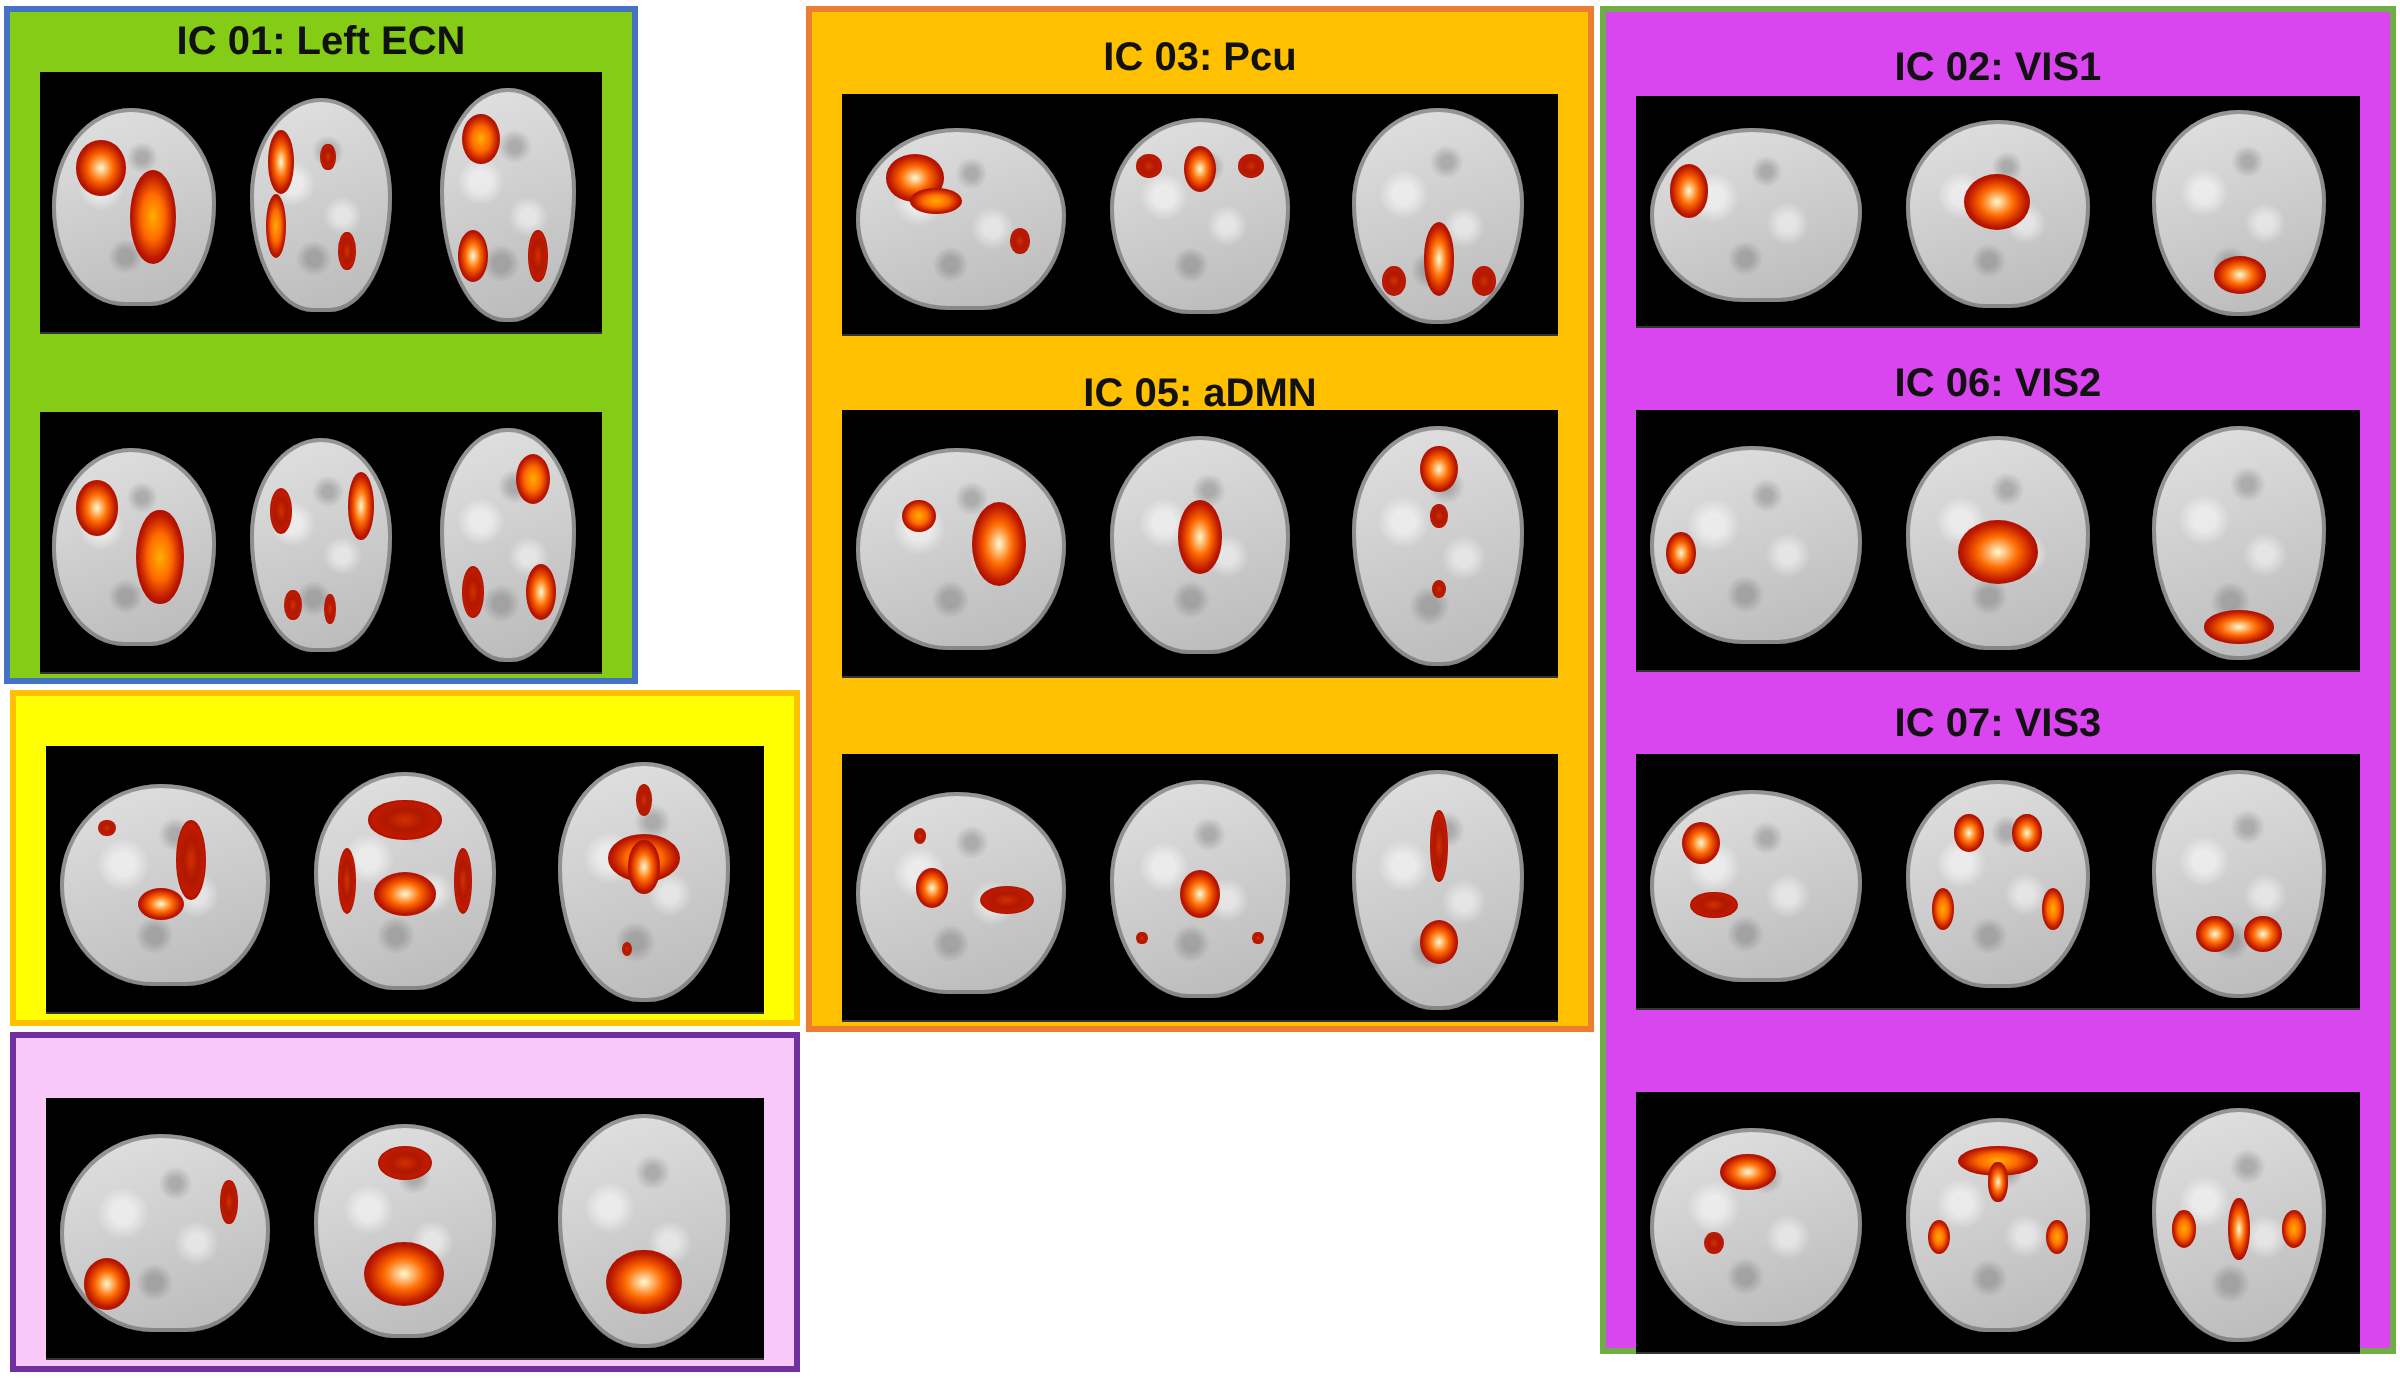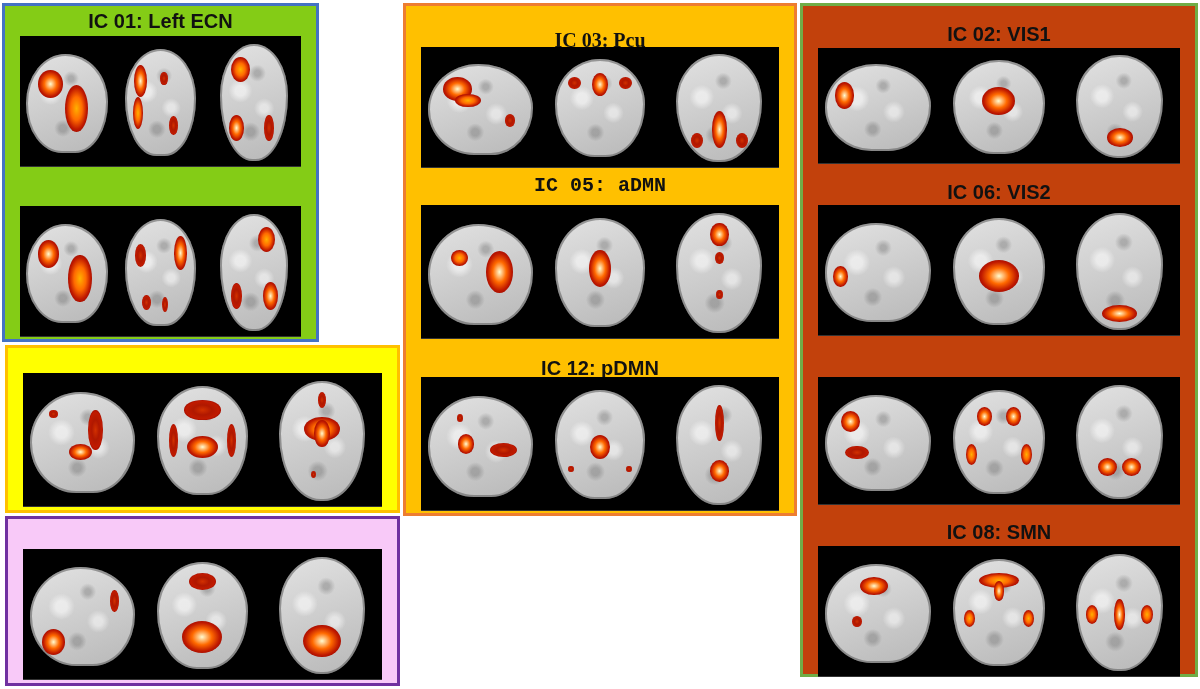--- a/index.html
+++ b/index.html
@@ -116,21 +116,21 @@
           </div>
         </div>
         <div class="slice" style="left: 66.66%; width: 33.33%;">
           <div class="brain" style="left: 14%; top: 6%; width: 72%; height: 90%; border-radius: 50% 50% 48% 48% / 44% 44% 56% 56%;">
             <div class="blob" style="left: 28%; top: 58%; width: 44%; height: 28%; background: radial-gradient(rgb(255, 251, 208) 0%, rgb(255, 106, 0) 35%, rgb(192, 26, 0) 62%, rgb(138, 0, 0) 85%, rgba(120, 0, 0, 0) 100%);"></div>
           </div>
         </div>
       </div>
     </div>
     <div class="group" style="left: 403px; top: 3px; width: 394px; height: 513px; border-color: rgb(237, 125, 49); background: rgb(255, 192, 0);">
-      <div class="comp-title" style="top: 23px; font-family: Liberation Serif, serif;">IC 03: Pcu</div>
+      <div class="comp-title" style="top: 12px;">IC 03: Pcu</div>
       <div class="strip" style="left: 15px; right: 15px; top: 41px; height: 120px;">
         <div class="slice" style="left: 0%; width: 33.33%;">
           <div class="brain" style="left: 6%; top: 14%; width: 88%; height: 76%; border-radius: 48% 52% 40% 44% / 50% 48% 52% 50%;">
             <div class="blob" style="left: 14%; top: 15%; width: 28%; height: 26%; background: radial-gradient(rgb(255, 251, 208) 0%, rgb(255, 106, 0) 35%, rgb(192, 26, 0) 62%, rgb(138, 0, 0) 85%, rgba(120, 0, 0, 0) 100%);"></div>
             <div class="blob" style="left: 26%; top: 33%; width: 24%; height: 14%; background: radial-gradient(rgb(255, 176, 0) 0%, rgb(255, 106, 0) 35%, rgb(192, 26, 0) 62%, rgb(138, 0, 0) 85%, rgba(120, 0, 0, 0) 100%);"></div>
             <div class="blob" style="left: 73%; top: 55%; width: 10%; height: 14%; background: radial-gradient(rgb(210, 48, 0) 0%, rgb(176, 24, 0) 35%, rgb(192, 26, 0) 62%, rgb(138, 0, 0) 85%, rgba(120, 0, 0, 0) 100%);"></div>
           </div>
         </div>
         <div class="slice" style="left: 33.33%; width: 33.33%;">
           <div class="brain" style="left: 12%; top: 10%; width: 76%; height: 82%; border-radius: 50% 50% 44% 44% / 46% 46% 54% 54%;">
@@ -140,42 +140,41 @@
           </div>
         </div>
         <div class="slice" style="left: 66.66%; width: 33.33%;">
           <div class="brain" style="left: 14%; top: 6%; width: 72%; height: 90%; border-radius: 50% 50% 48% 48% / 44% 44% 56% 56%;">
             <div class="blob" style="left: 41%; top: 53%; width: 18%; height: 34%; background: radial-gradient(rgb(255, 251, 208) 0%, rgb(255, 106, 0) 35%, rgb(192, 26, 0) 62%, rgb(138, 0, 0) 85%, rgba(120, 0, 0, 0) 100%);"></div>
             <div class="blob" style="left: 17%; top: 73%; width: 14%; height: 14%; background: radial-gradient(rgb(210, 48, 0) 0%, rgb(176, 24, 0) 35%, rgb(192, 26, 0) 62%, rgb(138, 0, 0) 85%, rgba(120, 0, 0, 0) 100%);"></div>
             <div class="blob" style="left: 69%; top: 73%; width: 14%; height: 14%; background: radial-gradient(rgb(210, 48, 0) 0%, rgb(176, 24, 0) 35%, rgb(192, 26, 0) 62%, rgb(138, 0, 0) 85%, rgba(120, 0, 0, 0) 100%);"></div>
           </div>
         </div>
       </div>
-      <div class="comp-title" style="top: 169px; font-family: Liberation Mono, monospace;">IC 05: aDMN</div>
+      <div class="comp-title" style="top: 180px;">IC 05: aDMN</div>
       <div class="strip" style="left: 15px; right: 15px; top: 199px; height: 133px;">
         <div class="slice" style="left: 0%; width: 33.33%;">
           <div class="brain" style="left: 6%; top: 14%; width: 88%; height: 76%; border-radius: 48% 52% 40% 44% / 50% 48% 52% 50%;">
             <div class="blob" style="left: 55%; top: 27%; width: 26%; height: 42%; background: radial-gradient(rgb(255, 251, 208) 0%, rgb(255, 106, 0) 35%, rgb(192, 26, 0) 62%, rgb(138, 0, 0) 85%, rgba(120, 0, 0, 0) 100%);"></div>
             <div class="blob" style="left: 22%; top: 26%; width: 16%; height: 16%; background: radial-gradient(rgb(255, 176, 0) 0%, rgb(255, 106, 0) 35%, rgb(192, 26, 0) 62%, rgb(138, 0, 0) 85%, rgba(120, 0, 0, 0) 100%);"></div>
           </div>
         </div>
         <div class="slice" style="left: 33.33%; width: 33.33%;">
           <div class="brain" style="left: 12%; top: 10%; width: 76%; height: 82%; border-radius: 50% 50% 44% 44% / 46% 46% 54% 54%;">
             <div class="blob" style="left: 38%; top: 29%; width: 24%; height: 34%; background: radial-gradient(rgb(255, 251, 208) 0%, rgb(255, 106, 0) 35%, rgb(192, 26, 0) 62%, rgb(138, 0, 0) 85%, rgba(120, 0, 0, 0) 100%);"></div>
           </div>
         </div>
         <div class="slice" style="left: 66.66%; width: 33.33%;">
           <div class="brain" style="left: 14%; top: 6%; width: 72%; height: 90%; border-radius: 50% 50% 48% 48% / 44% 44% 56% 56%;">
             <div class="blob" style="left: 39%; top: 8%; width: 22%; height: 20%; background: radial-gradient(rgb(255, 251, 208) 0%, rgb(255, 106, 0) 35%, rgb(192, 26, 0) 62%, rgb(138, 0, 0) 85%, rgba(120, 0, 0, 0) 100%);"></div>
             <div class="blob" style="left: 45%; top: 33%; width: 10%; height: 10%; background: radial-gradient(rgb(210, 48, 0) 0%, rgb(176, 24, 0) 35%, rgb(192, 26, 0) 62%, rgb(138, 0, 0) 85%, rgba(120, 0, 0, 0) 100%);"></div>
             <div class="blob" style="left: 46%; top: 64%; width: 8%; height: 8%; background: radial-gradient(rgb(210, 48, 0) 0%, rgb(176, 24, 0) 35%, rgb(192, 26, 0) 62%, rgb(138, 0, 0) 85%, rgba(120, 0, 0, 0) 100%);"></div>
           </div>
         </div>
       </div>
-      <div class="comp-title" style="top: 351px;">IC 12: pDMN</div>
       <div class="strip" style="left: 15px; right: 15px; top: 371px; height: 133px;">
         <div class="slice" style="left: 0%; width: 33.33%;">
           <div class="brain" style="left: 6%; top: 14%; width: 88%; height: 76%; border-radius: 48% 52% 40% 44% / 50% 48% 52% 50%;">
             <div class="blob" style="left: 28%; top: 38%; width: 16%; height: 20%; background: radial-gradient(rgb(255, 251, 208) 0%, rgb(255, 106, 0) 35%, rgb(192, 26, 0) 62%, rgb(138, 0, 0) 85%, rgba(120, 0, 0, 0) 100%);"></div>
             <div class="blob" style="left: 59%; top: 47%; width: 26%; height: 14%; background: radial-gradient(rgb(210, 48, 0) 0%, rgb(176, 24, 0) 35%, rgb(192, 26, 0) 62%, rgb(138, 0, 0) 85%, rgba(120, 0, 0, 0) 100%);"></div>
             <div class="blob" style="left: 27%; top: 18%; width: 6%; height: 8%; background: radial-gradient(rgb(210, 48, 0) 0%, rgb(176, 24, 0) 35%, rgb(192, 26, 0) 62%, rgb(138, 0, 0) 85%, rgba(120, 0, 0, 0) 100%);"></div>
           </div>
         </div>
         <div class="slice" style="left: 33.33%; width: 33.33%;">
           <div class="brain" style="left: 12%; top: 10%; width: 76%; height: 82%; border-radius: 50% 50% 44% 44% / 46% 46% 54% 54%;">
@@ -185,21 +184,21 @@
           </div>
         </div>
         <div class="slice" style="left: 66.66%; width: 33.33%;">
           <div class="brain" style="left: 14%; top: 6%; width: 72%; height: 90%; border-radius: 50% 50% 48% 48% / 44% 44% 56% 56%;">
             <div class="blob" style="left: 39%; top: 63%; width: 22%; height: 18%; background: radial-gradient(rgb(255, 251, 208) 0%, rgb(255, 106, 0) 35%, rgb(192, 26, 0) 62%, rgb(138, 0, 0) 85%, rgba(120, 0, 0, 0) 100%);"></div>
             <div class="blob" style="left: 45%; top: 17%; width: 10%; height: 30%; background: radial-gradient(rgb(210, 48, 0) 0%, rgb(176, 24, 0) 35%, rgb(192, 26, 0) 62%, rgb(138, 0, 0) 85%, rgba(120, 0, 0, 0) 100%);"></div>
           </div>
         </div>
       </div>
     </div>
-    <div class="group" style="left: 800px; top: 3px; width: 398px; height: 674px; border-color: rgb(112, 173, 71); background: #c2410c;">
+    <div class="group" style="left: 800px; top: 3px; width: 398px; height: 674px; border-color: rgb(112, 173, 71); background: #d946ef;">
       <div class="comp-title" style="top: 17px;">IC 02: VIS1</div>
       <div class="strip" style="left: 15px; right: 15px; top: 42px; height: 115px;">
         <div class="slice" style="left: 0%; width: 33.33%;">
           <div class="brain" style="left: 6%; top: 14%; width: 88%; height: 76%; border-radius: 48% 52% 40% 44% / 50% 48% 52% 50%;">
             <div class="blob" style="left: 9%; top: 21%; width: 18%; height: 30%; background: radial-gradient(rgb(255, 251, 208) 0%, rgb(255, 106, 0) 35%, rgb(192, 26, 0) 62%, rgb(138, 0, 0) 85%, rgba(120, 0, 0, 0) 100%);"></div>
           </div>
         </div>
         <div class="slice" style="left: 33.33%; width: 33.33%;">
           <div class="brain" style="left: 12%; top: 10%; width: 76%; height: 82%; border-radius: 50% 50% 44% 44% / 46% 46% 54% 54%;">
             <div class="blob" style="left: 32%; top: 29%; width: 36%; height: 30%; background: radial-gradient(rgb(255, 251, 208) 0%, rgb(255, 106, 0) 35%, rgb(192, 26, 0) 62%, rgb(138, 0, 0) 85%, rgba(120, 0, 0, 0) 100%);"></div>
@@ -222,20 +221,21 @@
           <div class="brain" style="left: 12%; top: 10%; width: 76%; height: 82%; border-radius: 50% 50% 44% 44% / 46% 46% 54% 54%;">
             <div class="blob" style="left: 28%; top: 39%; width: 44%; height: 30%; background: radial-gradient(rgb(255, 251, 208) 0%, rgb(255, 106, 0) 35%, rgb(192, 26, 0) 62%, rgb(138, 0, 0) 85%, rgba(120, 0, 0, 0) 100%);"></div>
           </div>
         </div>
         <div class="slice" style="left: 66.66%; width: 33.33%;">
           <div class="brain" style="left: 14%; top: 6%; width: 72%; height: 90%; border-radius: 50% 50% 48% 48% / 44% 44% 56% 56%;">
             <div class="blob" style="left: 30%; top: 79%; width: 40%; height: 14%; background: radial-gradient(rgb(255, 251, 208) 0%, rgb(255, 106, 0) 35%, rgb(192, 26, 0) 62%, rgb(138, 0, 0) 85%, rgba(120, 0, 0, 0) 100%);"></div>
           </div>
         </div>
       </div>
+      <div class="comp-title" style="top: 345px;">IC 07: VIS3</div>
       <div class="strip" style="left: 15px; right: 15px; top: 371px; height: 127px;">
         <div class="slice" style="left: 0%; width: 33.33%;">
           <div class="brain" style="left: 6%; top: 14%; width: 88%; height: 76%; border-radius: 48% 52% 40% 44% / 50% 48% 52% 50%;">
             <div class="blob" style="left: 15%; top: 17%; width: 18%; height: 22%; background: radial-gradient(rgb(255, 251, 208) 0%, rgb(255, 106, 0) 35%, rgb(192, 26, 0) 62%, rgb(138, 0, 0) 85%, rgba(120, 0, 0, 0) 100%);"></div>
             <div class="blob" style="left: 19%; top: 53%; width: 22%; height: 14%; background: radial-gradient(rgb(210, 48, 0) 0%, rgb(176, 24, 0) 35%, rgb(192, 26, 0) 62%, rgb(138, 0, 0) 85%, rgba(120, 0, 0, 0) 100%);"></div>
           </div>
         </div>
         <div class="slice" style="left: 33.33%; width: 33.33%;">
           <div class="brain" style="left: 12%; top: 10%; width: 76%; height: 82%; border-radius: 50% 50% 44% 44% / 46% 46% 54% 54%;">
             <div class="blob" style="left: 26%; top: 17%; width: 16%; height: 18%; background: radial-gradient(rgb(255, 251, 208) 0%, rgb(255, 106, 0) 35%, rgb(192, 26, 0) 62%, rgb(138, 0, 0) 85%, rgba(120, 0, 0, 0) 100%);"></div>
@@ -244,21 +244,20 @@
             <div class="blob" style="left: 74%; top: 52%; width: 12%; height: 20%; background: radial-gradient(rgb(255, 176, 0) 0%, rgb(255, 106, 0) 35%, rgb(192, 26, 0) 62%, rgb(138, 0, 0) 85%, rgba(120, 0, 0, 0) 100%);"></div>
           </div>
         </div>
         <div class="slice" style="left: 66.66%; width: 33.33%;">
           <div class="brain" style="left: 14%; top: 6%; width: 72%; height: 90%; border-radius: 50% 50% 48% 48% / 44% 44% 56% 56%;">
             <div class="blob" style="left: 25%; top: 64%; width: 22%; height: 16%; background: radial-gradient(rgb(255, 251, 208) 0%, rgb(255, 106, 0) 35%, rgb(192, 26, 0) 62%, rgb(138, 0, 0) 85%, rgba(120, 0, 0, 0) 100%);"></div>
             <div class="blob" style="left: 53%; top: 64%; width: 22%; height: 16%; background: radial-gradient(rgb(255, 251, 208) 0%, rgb(255, 106, 0) 35%, rgb(192, 26, 0) 62%, rgb(138, 0, 0) 85%, rgba(120, 0, 0, 0) 100%);"></div>
           </div>
         </div>
       </div>
-      <div class="comp-title" style="top: 515px;">IC 08: SMN</div>
       <div class="strip" style="left: 15px; right: 15px; top: 540px; height: 130px;">
         <div class="slice" style="left: 0%; width: 33.33%;">
           <div class="brain" style="left: 6%; top: 14%; width: 88%; height: 76%; border-radius: 48% 52% 40% 44% / 50% 48% 52% 50%;">
             <div class="blob" style="left: 33%; top: 13%; width: 26%; height: 18%; background: radial-gradient(rgb(255, 251, 208) 0%, rgb(255, 106, 0) 35%, rgb(192, 26, 0) 62%, rgb(138, 0, 0) 85%, rgba(120, 0, 0, 0) 100%);"></div>
             <div class="blob" style="left: 25%; top: 52%; width: 10%; height: 12%; background: radial-gradient(rgb(210, 48, 0) 0%, rgb(176, 24, 0) 35%, rgb(192, 26, 0) 62%, rgb(138, 0, 0) 85%, rgba(120, 0, 0, 0) 100%);"></div>
           </div>
         </div>
         <div class="slice" style="left: 33.33%; width: 33.33%;">
           <div class="brain" style="left: 12%; top: 10%; width: 76%; height: 82%; border-radius: 50% 50% 44% 44% / 46% 46% 54% 54%;">
             <div class="blob" style="left: 28%; top: 13%; width: 44%; height: 14%; background: radial-gradient(rgb(255, 176, 0) 0%, rgb(255, 106, 0) 35%, rgb(192, 26, 0) 62%, rgb(138, 0, 0) 85%, rgba(120, 0, 0, 0) 100%);"></div>

